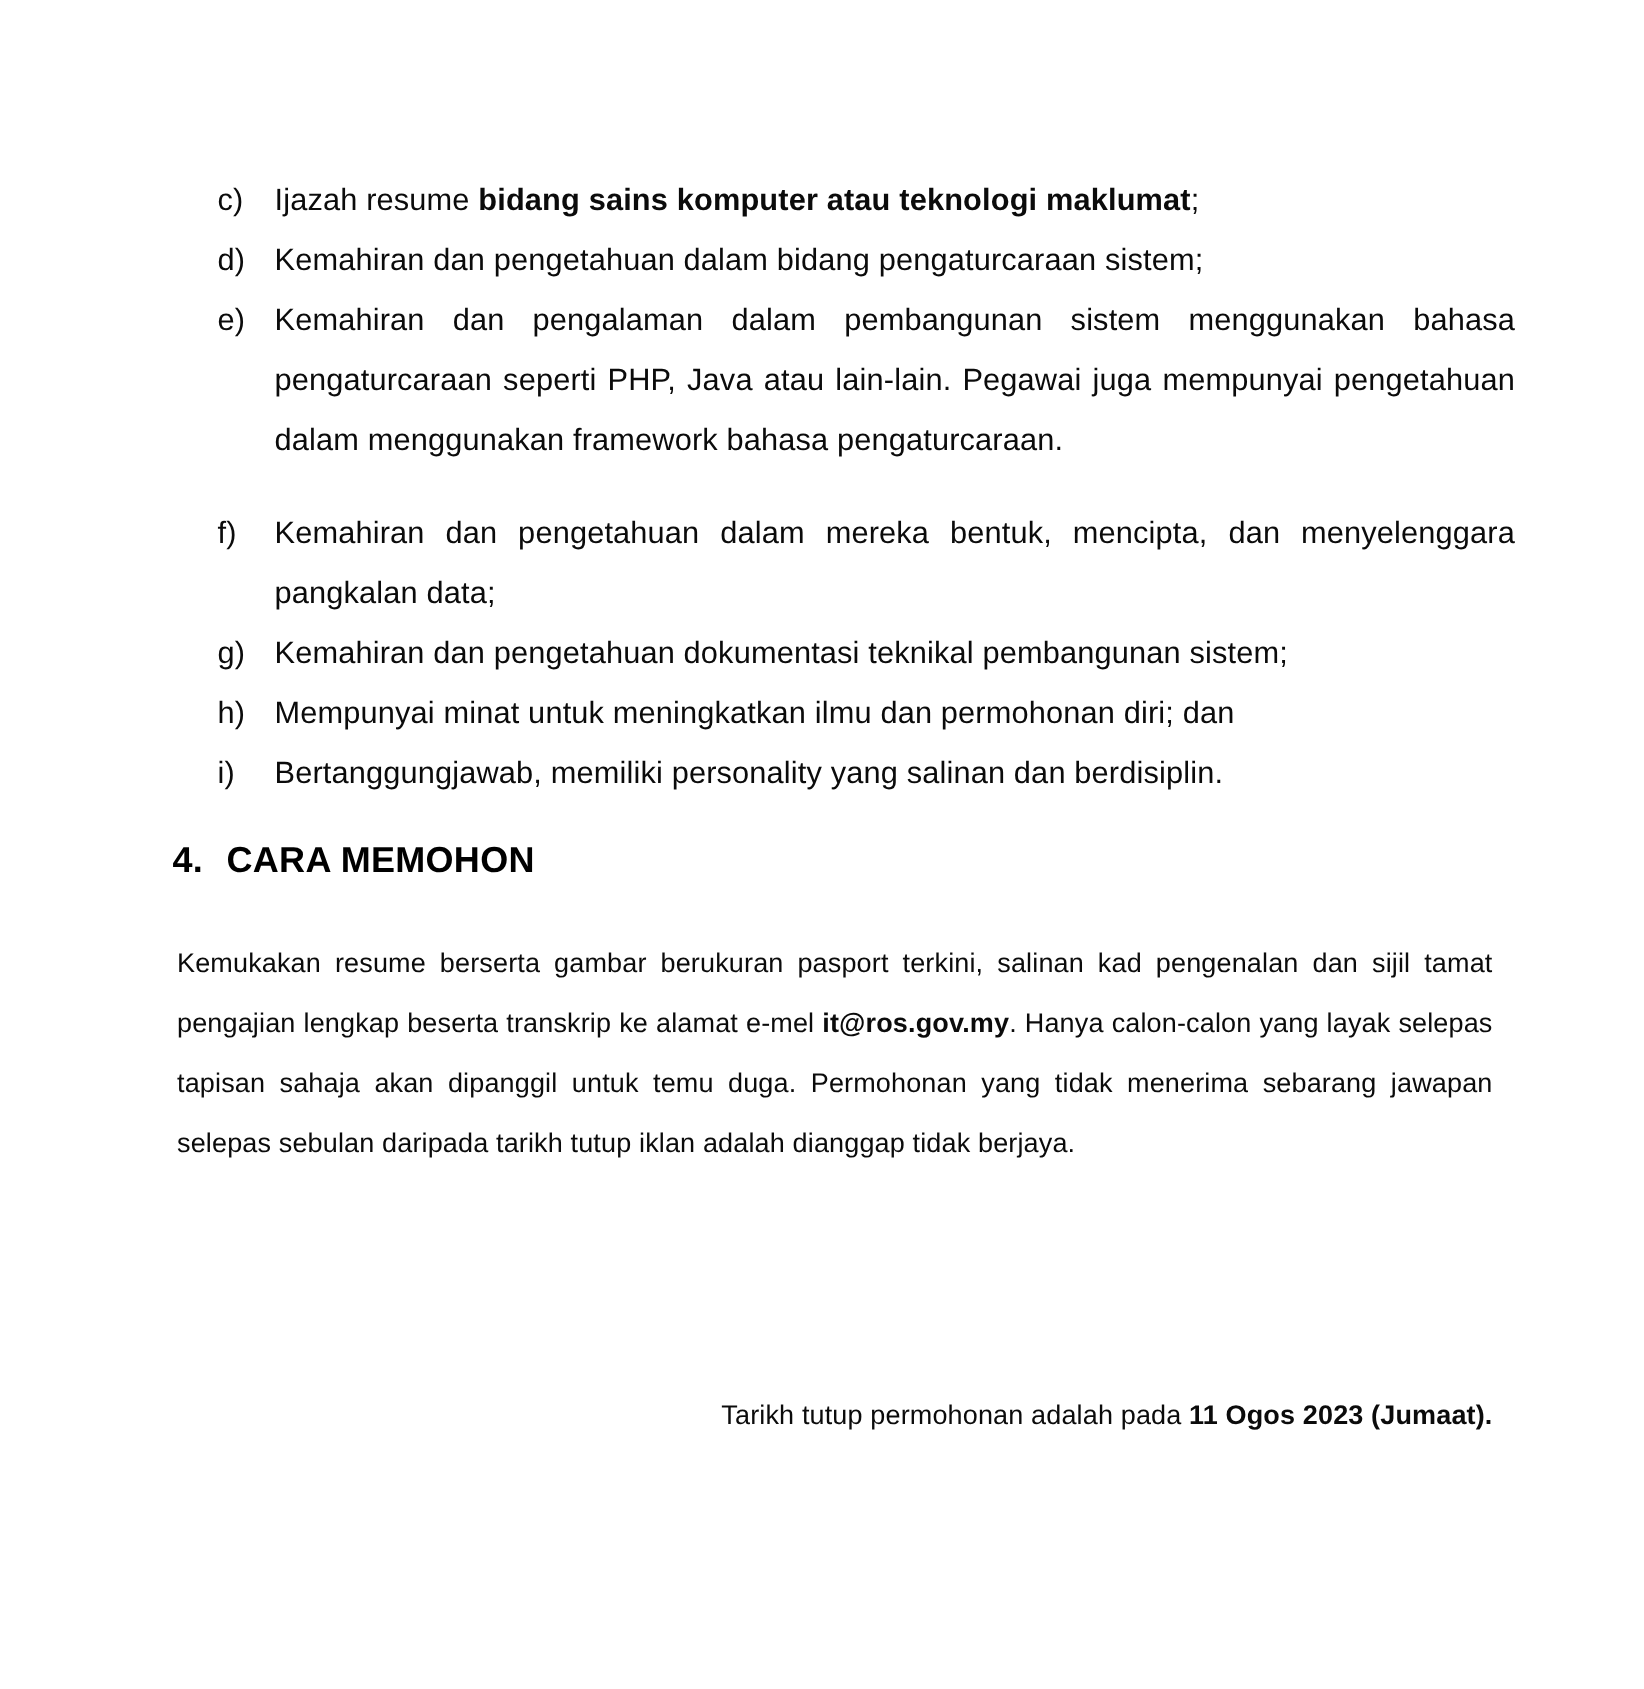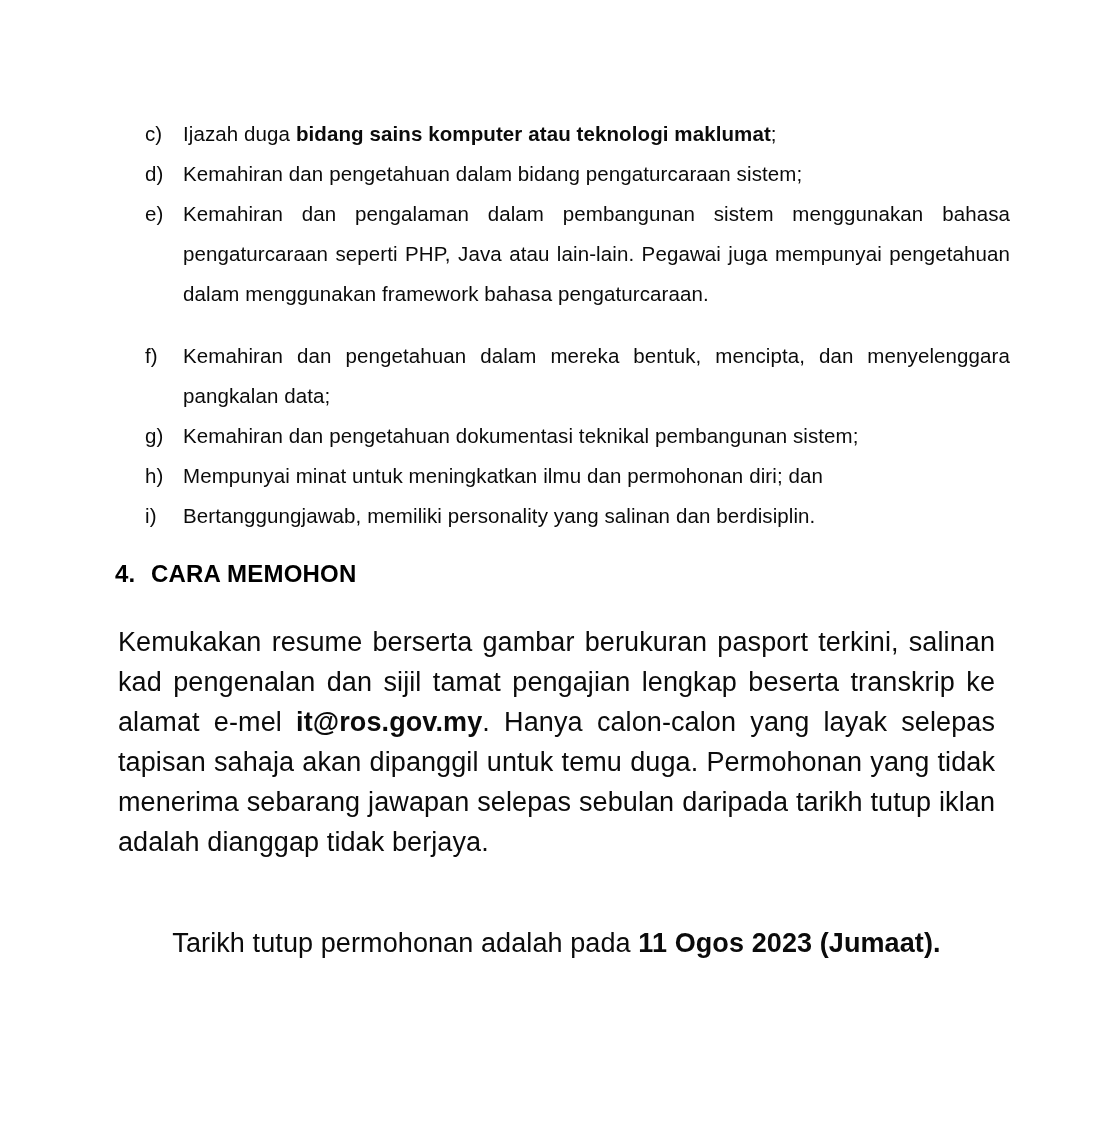--- a/index.html
+++ b/index.html
@@ -68,40 +68,40 @@
     letter-spacing: .2px;
     white-space: nowrap;
   }
   .heading .num { display: inline-block; width: 36px; }
 
   
   .para {
     position: absolute;
     left: 118px;
     width: 877px;
-    font-size: 27px;
+    font-size: 18px;
     line-height: 40px;
     text-align: justify;
     text-justify: inter-word;
     color: #0b0b0b;
     letter-spacing: .1px;
   }
-  .para.last-left { text-align: center; }
+  .para.last-left { text-align: right; }
   .para b { font-weight: bold; }
 </style>
 </head>
 <body>
 
 <div id="page">
 
   <div class="list-block">
 
     <div class="li">
       <span class="marker">c)</span>
-      <span class="body nojust"><span>Ijazah duga </span><b>bidang sains komputer atau teknologi maklumat</b><span>;</span></span>
+      <span class="body nojust"><span>Ijazah resume </span><b>bidang sains komputer atau teknologi maklumat</b><span>;</span></span>
     </div>
 
     <div class="li">
       <span class="marker">d)</span>
       <span class="body nojust">Kemahiran dan pengetahuan dalam bidang pengaturcaraan sistem;</span>
     </div>
 
     <div class="li">
       <span class="marker">e)</span>
       <span class="body">Kemahiran dan pengalaman dalam pembangunan sistem menggunakan bahasa pengaturcaraan seperti PHP, Java atau lain-lain. Pegawai juga mempunyai pengetahuan dalam menggunakan framework bahasa pengaturcaraan.</span>

